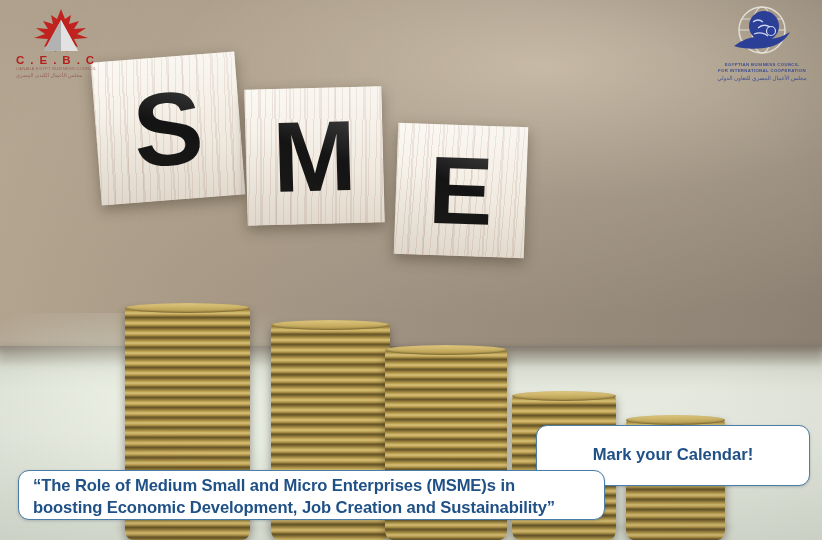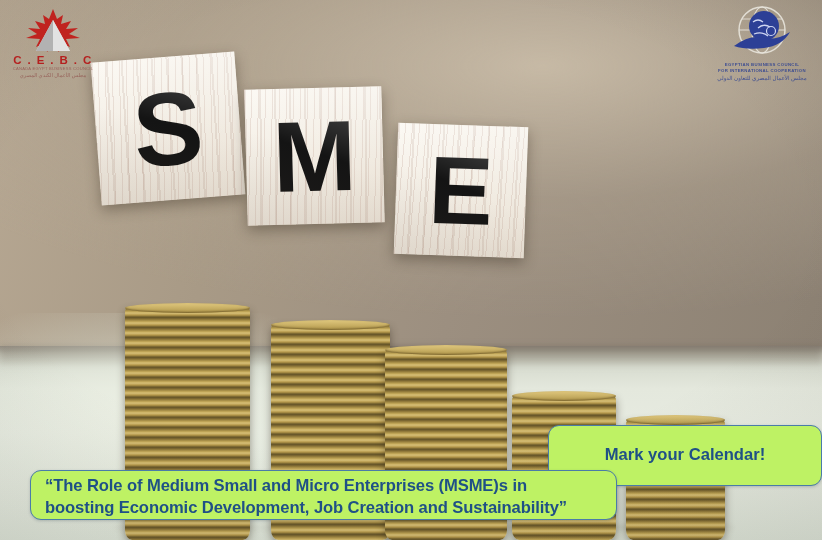--- a/index.html
+++ b/index.html
@@ -175,24 +175,23 @@
   #block-e {
     left: 396px; top: 125px;
     width: 130px; height: 131px;
     font-size: 96px;
     transform: rotate(2deg);
   }
 
   
   .logo-left {
     position: absolute;
-    left: 8px;
+    left: 16px;
     top: 6px;
     width: 90px;
-    text-align: center;
   }
   .leaf-wrap {
     position: relative;
     height: 50px;
   }
   .logo-left .cebc-title {
     font-size: 11.5px;
     font-weight: bold;
     letter-spacing: 1.4px;
     color: #b5201f;
@@ -235,27 +234,26 @@
     font-size: 5.6px;
     color: #2a3f91;
     line-height: 1.5;
     opacity: 0.85;
     white-space: nowrap;
   }
 
   
   .callout {
     position: absolute;
-    background: #bef264;
+    background: #ffffff;
     border: 1.6px solid #4a7ca8;
     border-radius: 11px;
     color: #1f5086;
     font-weight: bold;
     box-shadow: 0 1px 3px rgba(30,50,70,0.22);
-    margin-left: 12px;
   }
   #quote-box {
     left: 18px;
     top: 470px;
     width: 587px;
     height: 50px;
     padding: 4px 12px 0 14px;
     box-sizing: border-box;
     font-size: 16.6px;
     line-height: 1.32;

